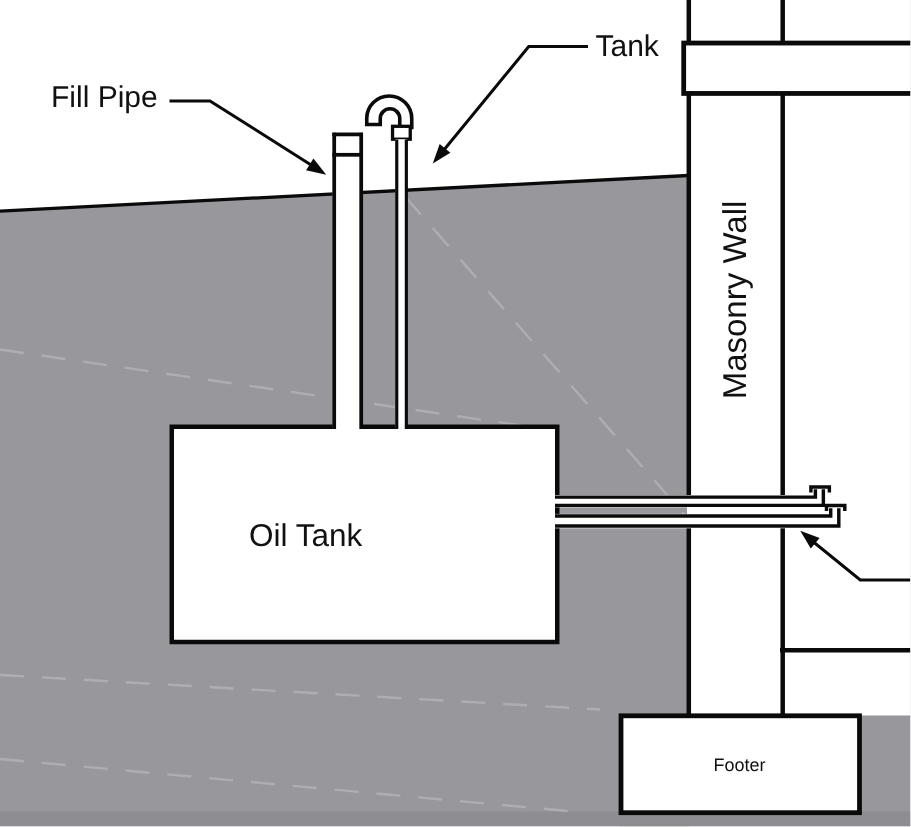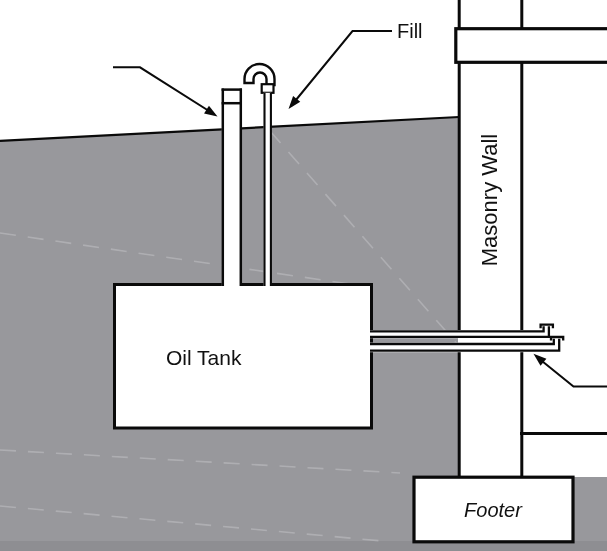--- a/index.html
+++ b/index.html
@@ -10,21 +10,21 @@
   .stage{
     position:relative;width:607px;height:551px;background:var(--bg,#fff);
     overflow:hidden;font-family:"Liberation Sans", sans-serif;color:var(--text,#111);
   }
   .stage svg{position:absolute;left:0;top:0;}
   .label{position:absolute;white-space:nowrap;line-height:1;}
   .lbl-fill-pipe{left:34px;top:55px;font-size:20px;}
   .lbl-vent{left:397px;top:21px;font-size:20px;}
   .lbl-oil-tank{left:166px;top:347px;font-size:21px;text-align:center;}
   .lbl-masonry{left:490px;top:200px;font-size:22px;transform:translate(-50%,-50%) rotate(-90deg);}
-  .lbl-footer{left:493px;top:510px;font-size:20px;transform:translate(-50%,-50%);font-style:italic;}
+  .lbl-footer{left:493px;top:510px;font-size:12px;transform:translate(-50%,-50%);}
 </style>
 </head>
 <body>
 
 <div class="stage">
 
   <svg width="607" height="551" viewBox="0 0 607 551">
 
     <polygon points="0,141 459,117 459,551 0,551" style="fill:var(--soil,#98989c);"></polygon>
     <rect x="574" y="477" width="33" height="74" style="fill:var(--soil,#98989c);"></rect>
@@ -100,17 +100,18 @@
       <polyline points="392,31 352.5,31 291,106"></polyline>
       <polyline points="607,386.6 573.5,386.6 537,357"></polyline>
     </g>
     <g style="fill:var(--line,#0a0a0a);">
       <polygon points="0,0 -13,-4.6 -13,4.6" transform="translate(217.5,116.5) rotate(32.2)"></polygon>
       <polygon points="0,0 -13,-4.6 -13,4.6" transform="translate(288.5,109) rotate(129)"></polygon>
       <polygon points="0,0 -13,-4.6 -13,4.6" transform="translate(533.5,353.8) rotate(220)"></polygon>
     </g>
   </svg>
 
-  <div class="label lbl-vent">Fill</div>
+  <div class="label lbl-fill-pipe">Fill Pipe</div>
+  <div class="label lbl-vent">Tank</div>
   <div class="label lbl-oil-tank">Oil Tank</div>
   <div class="label lbl-masonry">Masonry Wall</div>
   <div class="label lbl-footer">Footer</div>
 </div>
 
 </body></html>

